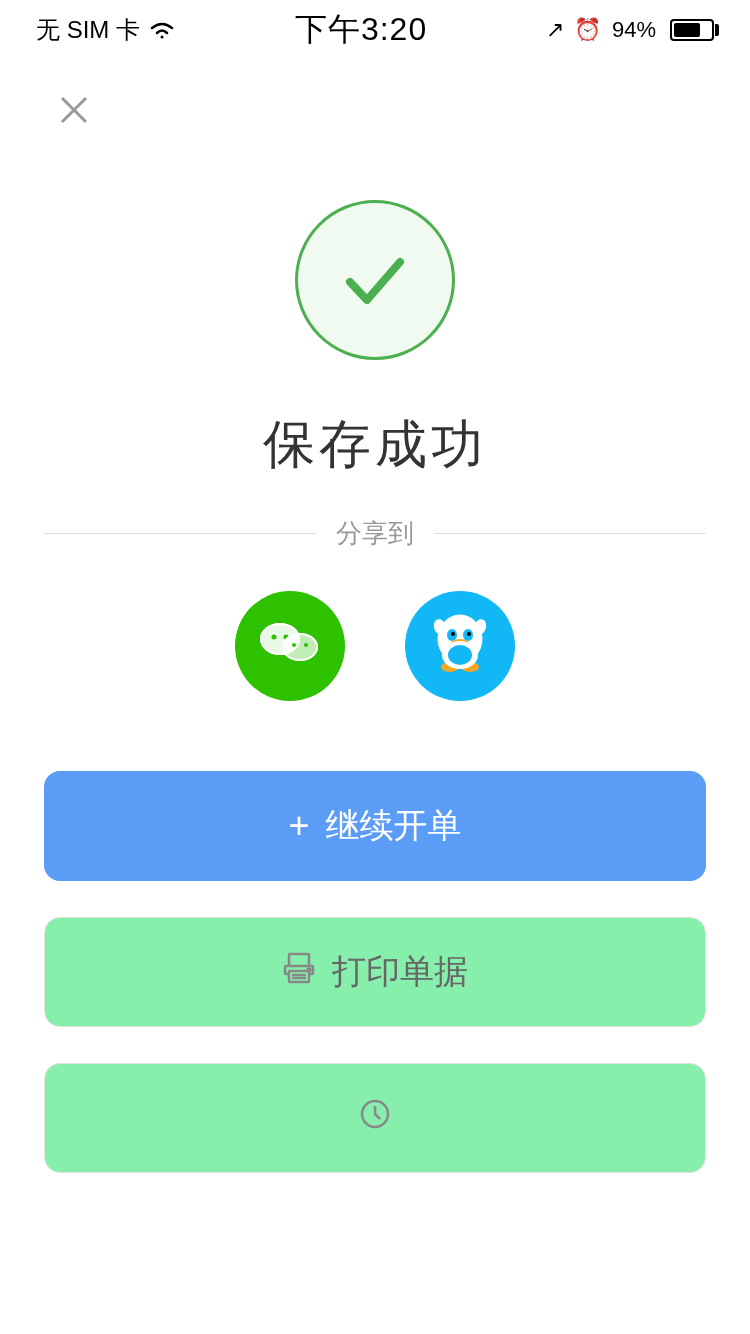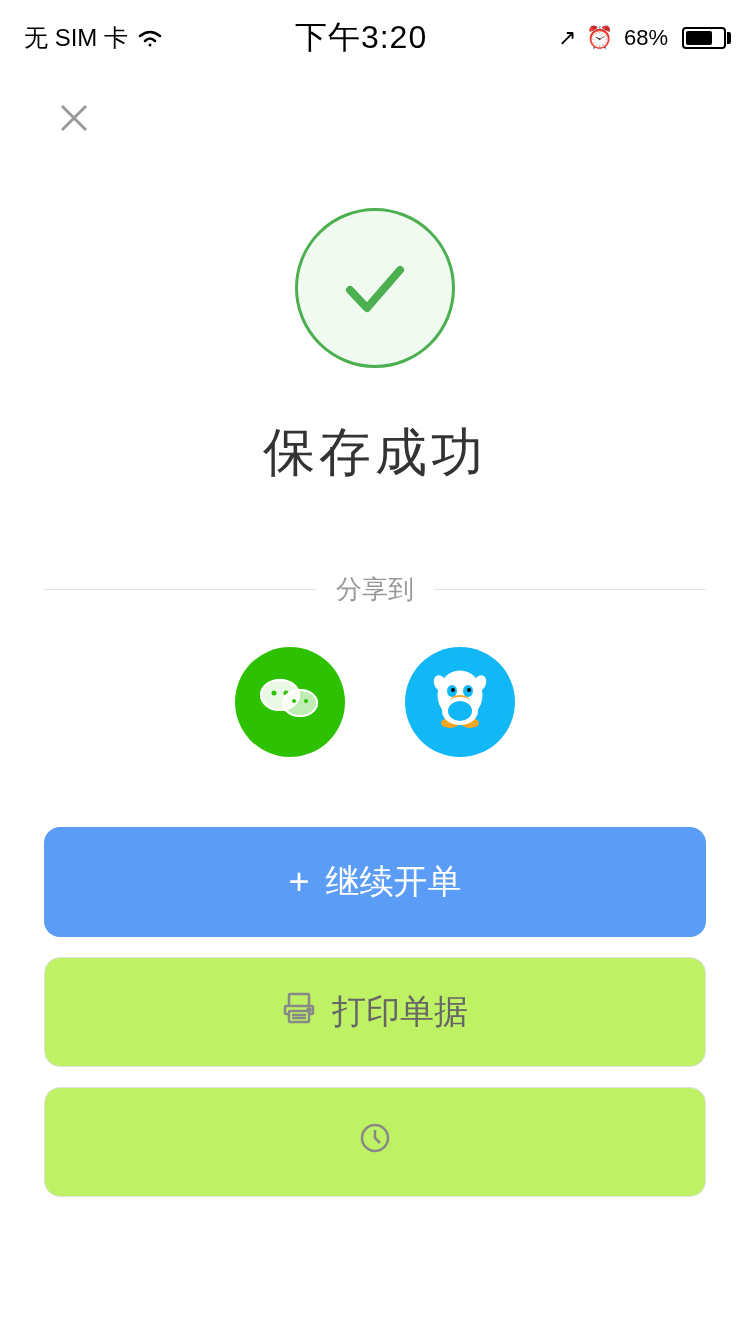--- a/index.html
+++ b/index.html
@@ -16,24 +16,23 @@
       font-family: -apple-system, 'PingFang SC', 'Helvetica Neue', sans-serif;
       display: flex;
       flex-direction: column;
     }
 
     
     .status-bar {
       display: flex;
       justify-content: space-between;
       align-items: center;
-      padding: 0 24px;
+      padding: 0 36px;
       height: 60px;
       background: #ffffff;
-      margin-top: 8px;
     }
 
     .status-left {
       font-size: 24px;
       color: #000;
       display: flex;
       align-items: center;
       gap: 8px;
     }
 
@@ -150,21 +149,21 @@
       margin-top: 50px;
       font-weight: 400;
       letter-spacing: 4px;
     }
 
     
     .share-section {
       display: flex;
       flex-direction: column;
       align-items: center;
-      margin-top: 84px;
+      margin-top: 36px;
       width: 100%;
     }
 
     .share-divider {
       display: flex;
       align-items: center;
       width: 100%;
       gap: 20px;
       margin-bottom: 40px;
     }
@@ -226,42 +225,43 @@
       cursor: pointer;
       border: none;
     }
 
     .btn-primary {
       background: #5B9CF6;
       color: #ffffff;
     }
 
     .btn-secondary {
-      background: #bef264;
+      background: #86efac;
       color: #666;
       border: 1px solid #e0e0e0;
+      margin-top: 16px;
     }
   </style>
 </head>
 <body>
 
 <div class="status-bar">
   <div class="status-left">
     <span>无 SIM 卡</span>
     <svg class="wifi-icon" viewBox="0 0 28 22" fill="none">
       <path d="M14 18 L14 18" stroke="#000" stroke-width="3" stroke-linecap="round"></path>
       <path d="M9 14 Q14 9 19 14" stroke="#000" stroke-width="2.5" fill="none" stroke-linecap="round"></path>
       <path d="M4 9 Q14 1 24 9" stroke="#000" stroke-width="2.5" fill="none" stroke-linecap="round"></path>
     </svg>
   </div>
   <div class="status-center">下午3:20</div>
   <div class="status-right">
     <span>↗</span>
     <span>⏰</span>
-    <span>68%</span>
+    <span>94%</span>
     <span class="battery-bar">
       <span class="battery-fill"></span>
     </span>
   </div>
 </div>
 
 <div class="main-content">
 
   <div class="close-btn">
     <svg class="close-icon-svg" viewBox="0 0 36 36">

